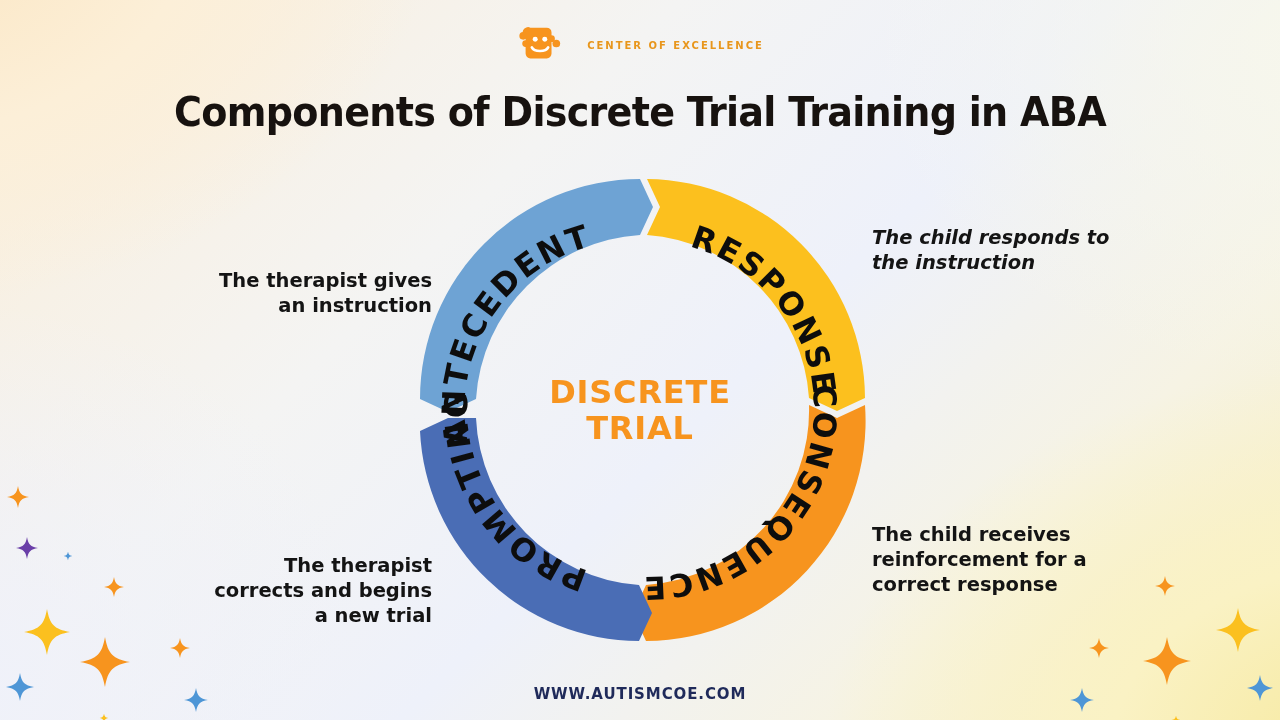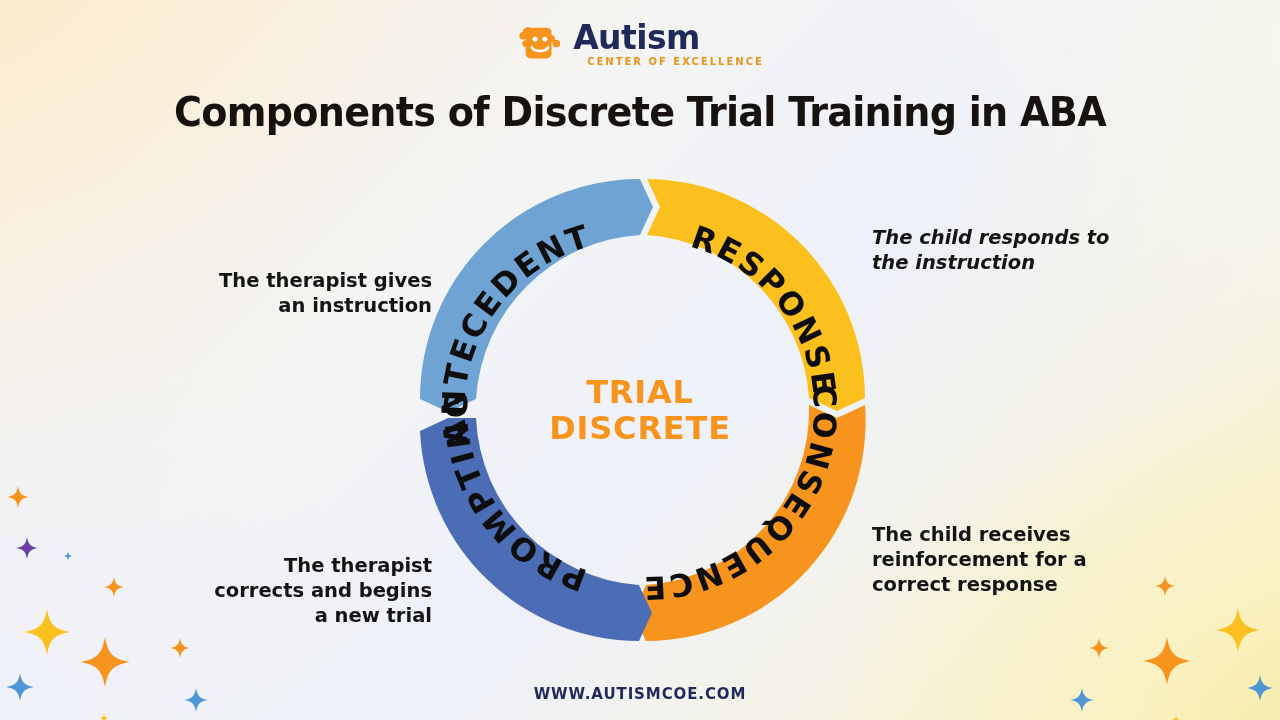--- a/index.html
+++ b/index.html
@@ -145,21 +145,20 @@
 <div id="logo">
   <svg id="logo-mark" viewBox="0 0 100 100">
     <path fill="#F7941E" d="M30 16h34a10 10 0 0 1 10 10v6a7 7 0 0 1 0 14v24a10 10 0 0 1-10 10H30A10 10 0 0 1 20 70V56a7 7 0 0 1 0-14v-6A10 10 0 0 1 30 16z"></path>
     <circle cx="15" cy="33" r="8" fill="#F7941E"></circle>
     <circle cx="84" cy="49" r="8" fill="#F7941E"></circle>
     <circle cx="40" cy="40" r="5.2" fill="#ffffff"></circle>
     <circle cx="60" cy="40" r="5.2" fill="#ffffff"></circle>
     <path d="M33 57c5 10 29 10 34 0" stroke="#ffffff" stroke-width="5.5" fill="none" stroke-linecap="round"></path>
   </svg>
   <div id="logo-words">
-    <div id="logo-name">Autism</div>
     <div id="logo-tag">CENTER OF EXCELLENCE</div>
   </div>
 </div>
 
 <h1 id="title">Components of Discrete Trial Training  in ABA</h1>
 
 <div id="wheel">
   <svg width="490" height="490" viewBox="0 0 490 490">
     <defs>
       <path id="p-ante" d="M0,0"></path>
@@ -219,22 +218,22 @@
     </text>
     <text class="seg-label">
       <textPath href="#tp-cons" startOffset="8%" id="t-cons">CONSEQUENCE</textPath>
     </text>
     <text class="seg-label">
       <textPath href="#tp-prom" startOffset="13%" id="t-prom">PROMPTING</textPath>
     </text>
   </svg>
 
   <div id="center-text">
+    <div>DISCRETE</div>
     <div>TRIAL</div>
-    <div>DISCRETE</div>
   </div>
 </div>
 
 <div class="callout" id="callout-antecedent">The therapist gives
 an instruction</div>
 <div class="callout" id="callout-response">The child responds to
 the instruction</div>
 <div class="callout" id="callout-consequence">The child receives
 reinforcement for a
 correct response</div>

